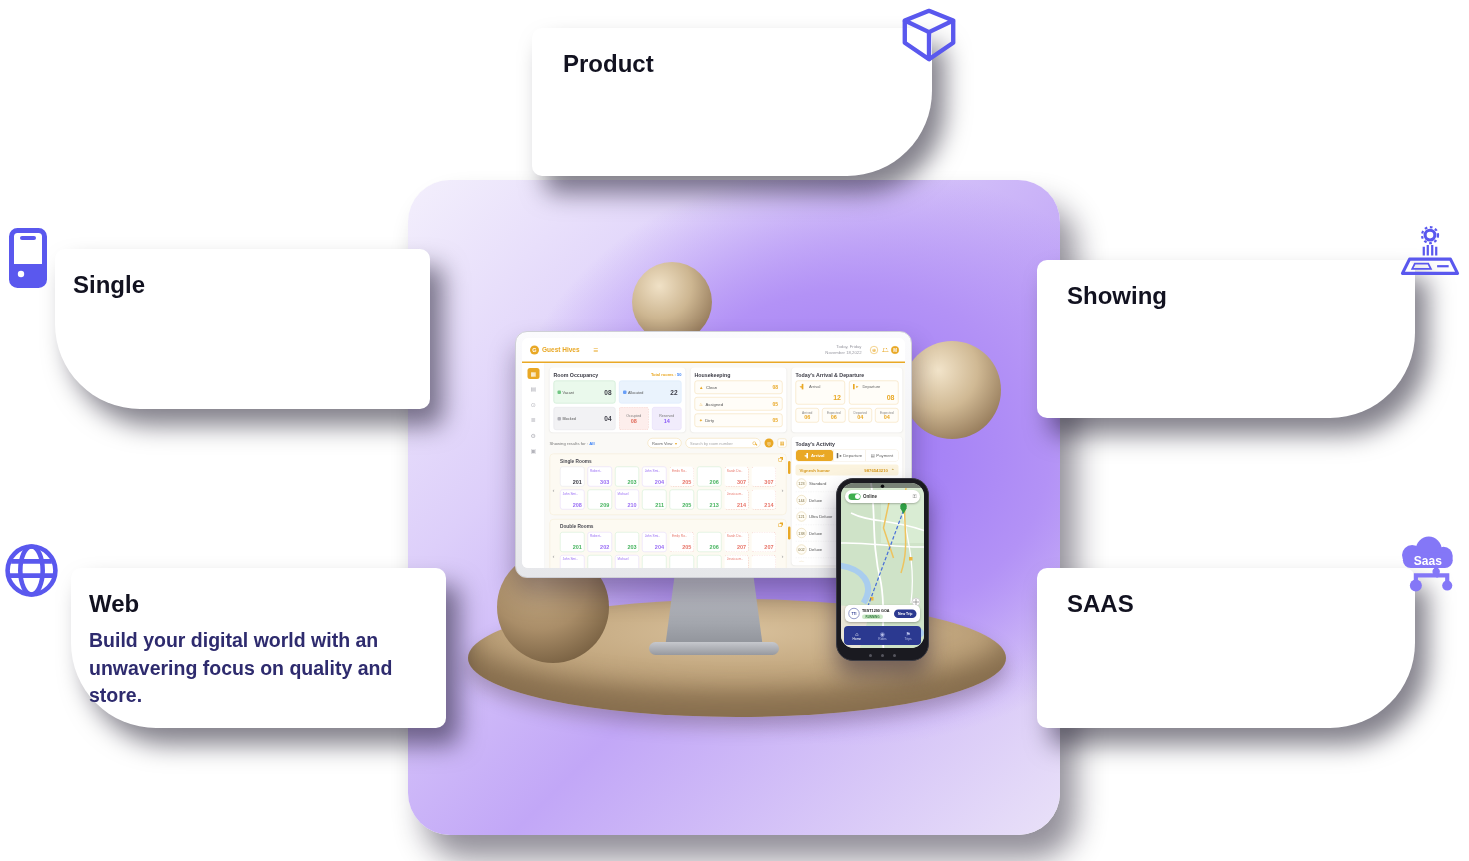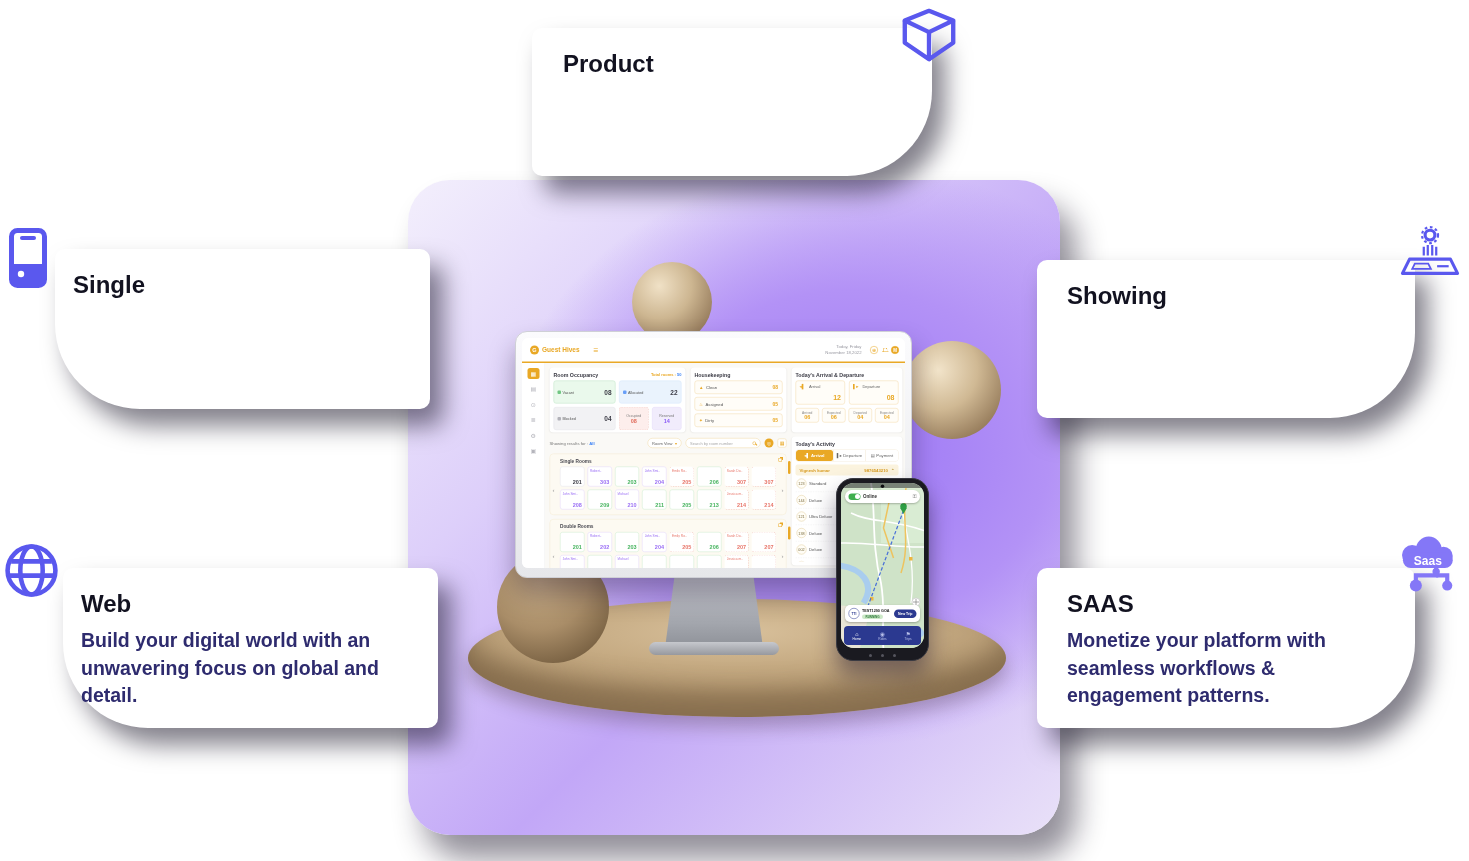--- a/index.html
+++ b/index.html
@@ -160,21 +160,21 @@
   .home-dots{position:absolute;bottom:3px;left:0;right:0;display:flex;justify-content:center;gap:9px;z-index:9}
   .home-dots i{width:3px;height:3px;border-radius:50%;background:#55555e}
 
   
   .feature-card{position:absolute;background:#fff;z-index:10;box-shadow:13px 17px 24px rgba(10,6,25,.5);padding:22px 26px 18px}
   .fc-title{font-size:24px;font-weight:700;color:#121220;margin-bottom:9px}
   .fc-body{font-size:19.5px;font-weight:600;color:#2e2b6e;line-height:1.42;max-width:345px}
   .card-product{left:532px;top:28px;width:400px;height:148px;border-radius:10px 10px 85px 10px;padding-left:31px}
   .card-mobile{left:55px;top:249px;width:375px;height:160px;border-radius:10px 10px 10px 85px;padding-left:18px}
   .card-platform{left:1037px;top:260px;width:378px;height:158px;border-radius:10px 10px 85px 10px;padding-left:30px}
-  .card-web{left:63px;top:568px;width:375px;height:160px;border-radius:10px 10px 10px 85px;padding-left:18px}
+  .card-web{left:71px;top:568px;width:375px;height:160px;border-radius:10px 10px 10px 85px;padding-left:18px}
   .card-saas{left:1037px;top:568px;width:378px;height:160px;border-radius:10px 10px 85px 10px;padding-left:30px}
   .feature-icon{position:absolute;z-index:11}
   .icon-cube{left:897px;top:6px}
   .icon-phone{left:8px;top:228px}
   .icon-platform{left:1398px;top:226px}
   .icon-globe{left:3px;top:542px}
   .icon-saas{left:1390px;top:536px}
 </style>
 </head>
 <body>
@@ -720,34 +720,33 @@
       <circle cx="36" cy="10" r="9" stroke-width="2.5" stroke-dasharray="3 3"></circle>
       <path d="M29 23 V33 M33.5 21 V33 M38.5 21 V33 M43 23 V33" stroke-width="2.5"></path>
       <path d="M13 37 H59 L67 53 H5 Z" stroke-width="3.5" stroke-linejoin="round"></path>
       <path d="M19 42 H34 L37 48 H16 Z" stroke-width="2"></path>
       <path d="M44 45 H57" stroke-width="2.5"></path>
     </svg>
   </div>
 
   <div class="feature-card card-web">
     <div class="fc-title">Web</div>
-    <div class="fc-body">Build your digital world with an unwavering focus on global and detail.</div>
+    <div class="fc-body">Build your digital world with an unwavering focus on quality and store.</div>
   </div>
   <div class="feature-icon icon-globe">
     <svg width="57" height="57" viewBox="0 0 56 56" fill="none" stroke="#5a58ee" stroke-width="4.5">
       <circle cx="28" cy="28" r="23.5"></circle>
       <ellipse cx="28" cy="28" rx="11" ry="23.5"></ellipse>
       <line x1="8" y1="19" x2="48" y2="19"></line>
       <line x1="5" y1="33" x2="51" y2="33"></line>
     </svg>
   </div>
 
   <div class="feature-card card-saas">
     <div class="fc-title">SAAS</div>
-    <div class="fc-body">Monetize your platform with seamless workflows &amp; engagement patterns.</div>
   </div>
   <div class="feature-icon icon-saas">
     <svg width="72" height="64" viewBox="0 0 78 68">
       <g fill="#8477f7">
         <circle cx="24" cy="20" r="11"></circle>
         <circle cx="42" cy="14" r="14"></circle>
         <circle cx="58" cy="21" r="10"></circle>
         <rect x="14" y="17" width="54" height="17" rx="8.5"></rect>
       </g>
       <text x="41" y="31" fill="#ffffff" font-size="13" font-weight="700" text-anchor="middle" font-family="Liberation Sans, sans-serif">Saas</text>

